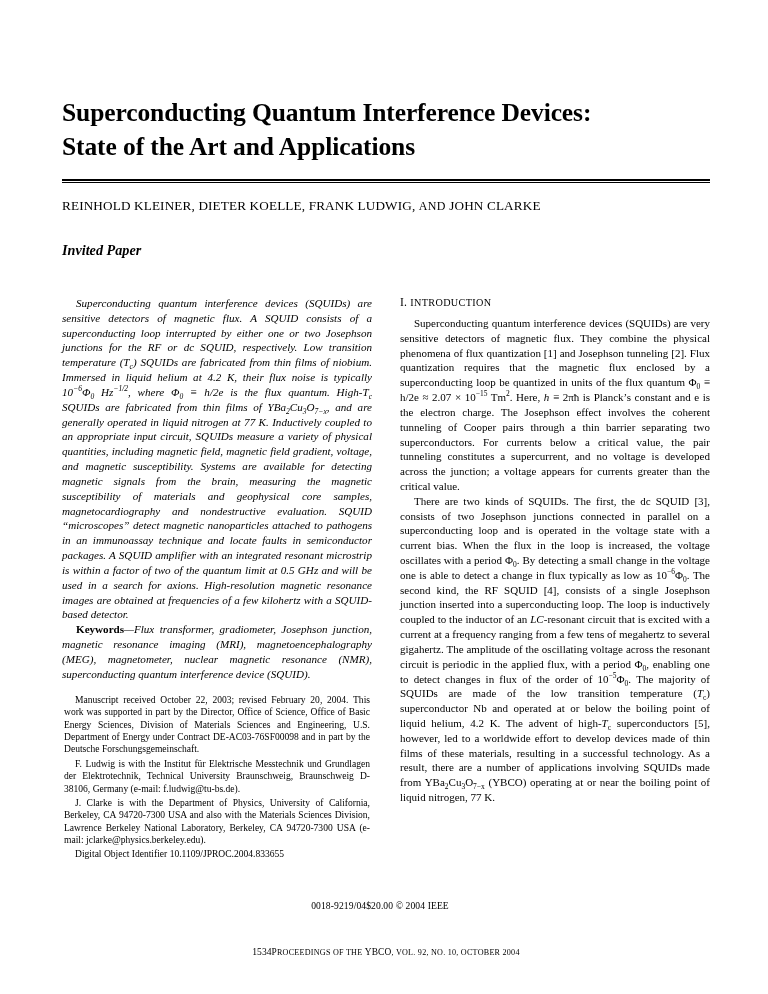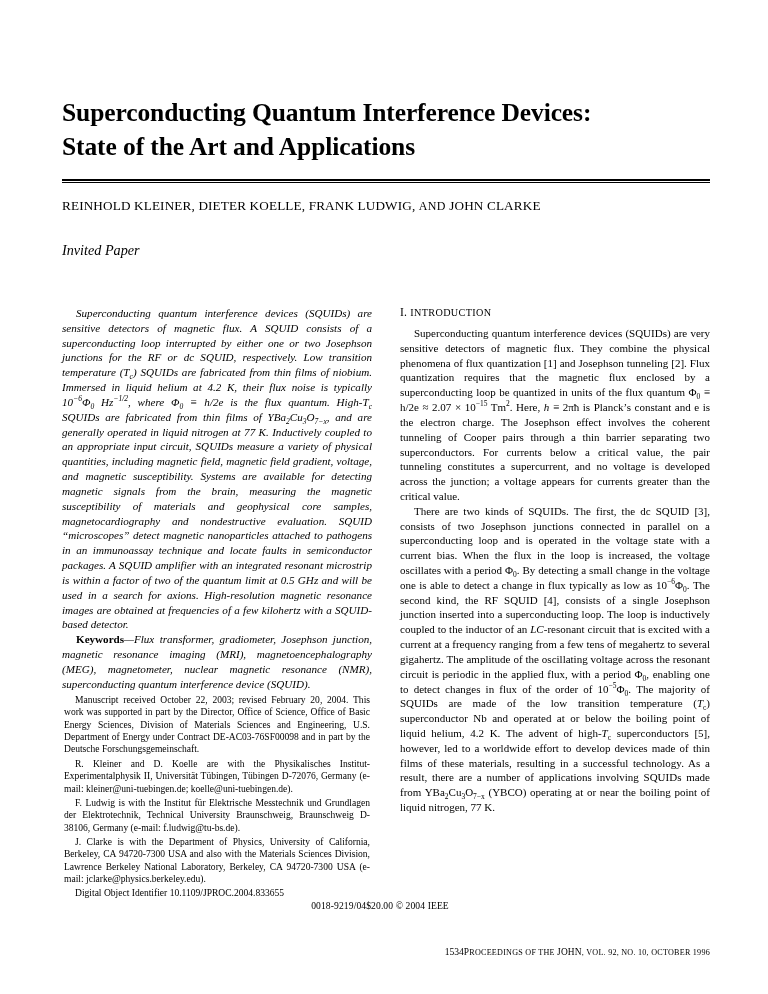--- a/index.html
+++ b/index.html
@@ -51,28 +51,28 @@
     letter-spacing: 0.15px;
   }
   .authors .sc {
     font-size: 12px;
     letter-spacing: 0.3px;
   }
   .invited {
     margin-top: 27px;
     font-size: 14.2px;
     font-style: italic;
-    font-weight: normal;
+    font-weight: bold;
   }
 
   
   .columns {
     position: absolute;
     left: 62px;
-    top: 306px;
+    top: 296px;
     width: 648px;
     height: 590px;
   }
   .col {
     position: absolute;
     top: 0;
     width: 310px;
   }
   .col-left  { left: 0px; }
   .col-right { left: 338px; }
@@ -148,21 +148,21 @@
     text-align: center;
     font-size: 9.6px;
     letter-spacing: 0.1px;
   }
   .footer {
     position: absolute;
     left: 62px;
     top: 946px;
     width: 648px;
     display: flex;
-    justify-content: flex-end;
+    justify-content: center;
     align-items: baseline;
   }
   .folio {
     font-size: 9.6px;
   }
   .running-head {
     font-size: 9.4px;
     letter-spacing: 0.2px;
   }
   .rh-small { font-size: 8.1px; letter-spacing: 0.25px; }
@@ -199,26 +199,25 @@
       <p class="body-p"><span>Superconducting quantum interference devices (SQUIDs) are very sensitive detectors of magnetic flux. They combine the physical phenomena of flux quantization [1] and Josephson tunneling [2]. Flux quantization requires that the magnetic flux enclosed by a superconducting loop be quantized in units of the flux quantum </span><span>Φ</span><sub>0</sub><span> ≡ h/2e ≈ 2.07 × 10</span><sup>−15</sup><span> Tm</span><sup>2</sup><span>. Here, </span><span class="mathit">h</span><span> ≡ 2πħ is Planck’s constant and e is the electron charge. The Josephson effect involves the coherent tunneling of Cooper pairs through a thin barrier separating two superconductors. For currents below a critical value, the pair tunneling constitutes a supercurrent, and no voltage is developed across the junction; a voltage appears for currents greater than the critical value.</span></p>
 
       <p class="body-p"><span>There are two kinds of SQUIDs. The first, the dc SQUID [3], consists of two Josephson junctions connected in parallel on a superconducting loop and is operated in the voltage state with a current bias. When the flux in the loop is increased, the voltage oscillates with a period </span><span>Φ</span><sub>0</sub><span>. By detecting a small change in the voltage one is able to detect a change in flux typically as low as 10</span><sup>−6</sup><span>Φ</span><sub>0</sub><span>. The second kind, the RF SQUID [4], consists of a single Josephson junction inserted into a superconducting loop. The loop is inductively coupled to the inductor of an </span><span class="mathit">LC</span><span>-resonant circuit that is excited with a current at a frequency ranging from a few tens of megahertz to several gigahertz. The amplitude of the oscillating voltage across the resonant circuit is periodic in the applied flux, with a period </span><span>Φ</span><sub>0</sub><span>, enabling one to detect changes in flux of the order of 10</span><sup>−5</sup><span>Φ</span><sub>0</sub><span>. The majority of SQUIDs are made of the low transition temperature (</span><span class="mathit">T</span><sub>c</sub><span>) superconductor Nb and operated at or below the boiling point of liquid helium, 4.2 K. The advent of high-</span><span class="mathit">T</span><sub>c</sub><span> superconductors [5], however, led to a worldwide effort to develop devices made of thin films of these materials, resulting in a successful technology. As a result, there are a number of applications involving SQUIDs made from YBa</span><sub>2</sub><span>Cu</span><sub>3</sub><span>O</span><sub>7−x</sub><span> (YBCO) operating at or near the boiling point of liquid nitrogen, 77 K.</span></p>
 
     </div>
   </div>
 
   <div class="footnotes">
 
     <p class="fn-p">Manuscript received October 22, 2003; revised February 20, 2004. This work was supported in part by the Director, Office of Science, Office of Basic Energy Sciences, Division of Materials Sciences and Engineering, U.S. Department of Energy under Contract DE-AC03-76SF00098 and in part by the Deutsche Forschungsgemeinschaft.</p>
-    <p class="fn-p">R. Kleiner and D. Koelle are with the Physikalisches Institut-Experimentalphysik II, Universität Tübingen, Tübingen D-72076, Germany (e-mail: kleiner@uni-tuebingen.de; koelle@uni-tuebingen.de).</p>
     <p class="fn-p">F. Ludwig is with the Institut für Elektrische Messtechnik und Grundlagen der Elektrotechnik, Technical University Braunschweig, Braunschweig D-38106, Germany (e-mail: f.ludwig@tu-bs.de).</p>
     <p class="fn-p">J. Clarke is with the Department of Physics, University of California, Berkeley, CA 94720-7300 USA and also with the Materials Sciences Division, Lawrence Berkeley National Laboratory, Berkeley, CA 94720-7300 USA (e-mail: jclarke@physics.berkeley.edu).</p>
     <p class="fn-p">Digital Object Identifier 10.1109/JPROC.2004.833655</p>
   </div>
 
   <div class="copyright">0018-9219/04$20.00 © 2004 IEEE</div>
 
   <div class="footer">
     <div class="folio">1534</div>
-    <div class="running-head"><span>P</span><span class="rh-small">ROCEEDINGS OF THE </span><span>JOHN</span><span class="rh-small">, VOL. 92, NO. 10, OCTOBER 1996</span></div>
+    <div class="running-head"><span>P</span><span class="rh-small">ROCEEDINGS OF THE </span><span>YBCO</span><span class="rh-small">, VOL. 92, NO. 10, OCTOBER 2004</span></div>
   </div>
 
 </div>
 
 </body></html>

